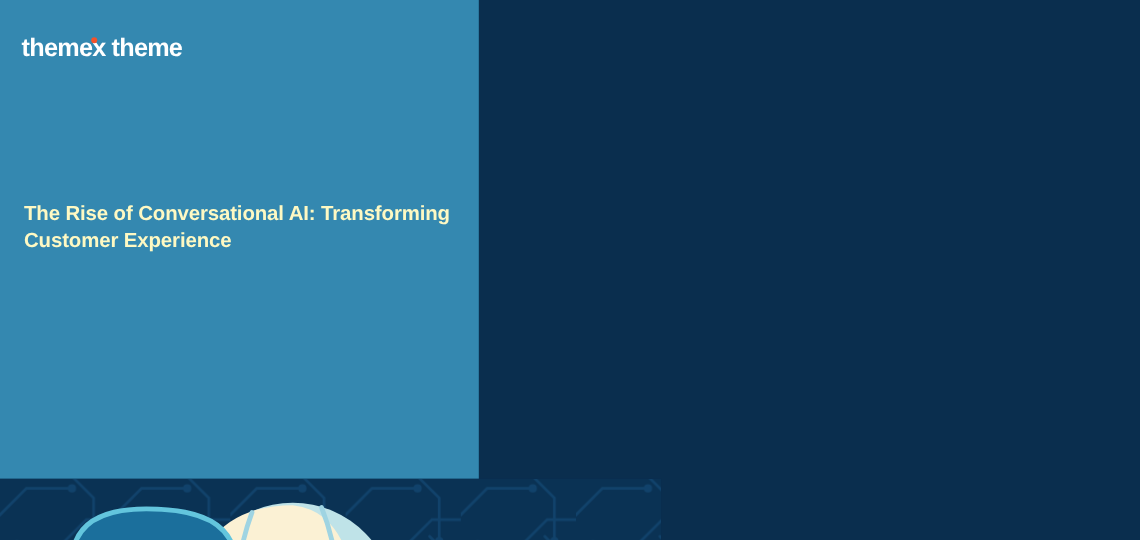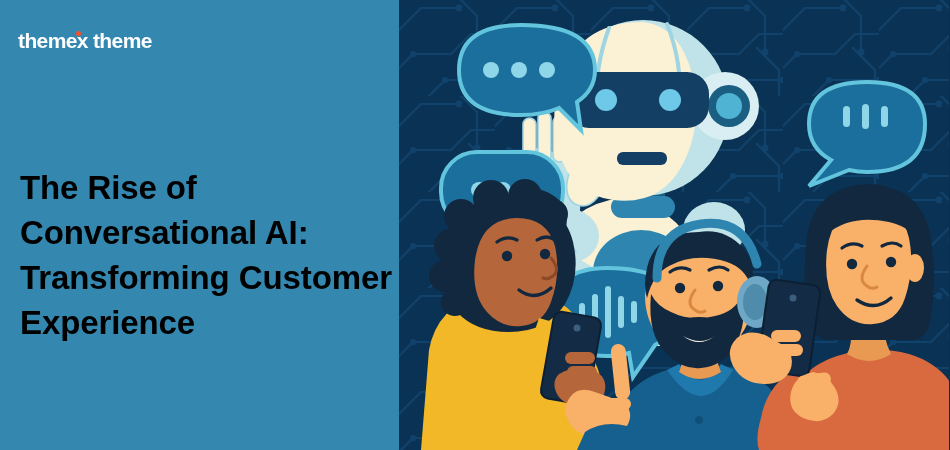--- a/index.html
+++ b/index.html
@@ -1,39 +1,39 @@
 <!DOCTYPE html>
 <html><head>
 <meta charset="utf-8">
 <title>Blog Banner</title>
 <style>
   * { margin:0; padding:0; box-sizing:border-box; }
   html,body { width:950px; height:450px; overflow:hidden; background:#0a2e4e; }
   body { font-family:"Liberation Sans", sans-serif; }
 
-  .banner { position:relative; width:949px; height:450px; overflow:hidden; display:flex; }
+  .banner { position:relative; width:949px; height:450px; overflow:hidden; display:flex;flex-direction:column; }
 
   
   .left-panel {
     position:relative; width:399px; height:450px;
     background:#3488b0; flex:0 0 399px;
   }
   .logo {
     position:absolute; left:18px; top:30px;
     font-size:21px; font-weight:700; letter-spacing:-0.6px;
     color:#ffffff; line-height:1; user-select:none;
     display:flex; align-items:flex-start;
   }
   .logo .logo-dot {
     display:inline-block; width:5px; height:5px; border-radius:50%;
     background:#f4522a; position:relative; left:-12px; top:1px;
   }
   .headline {
     position:absolute; left:20px; top:166px; width:372px;
-    color:#000000; font-size:33px; font-weight:700; line-height:1.36;
+    color:#fef9c3; font-size:17px; font-weight:700; line-height:1.36;
     letter-spacing:-0.1px;
   }
 
   
   .illustration {
     position:relative; width:551px; height:450px; flex:0 0 551px;
     background:#0a3254; overflow:hidden;
   }
   .illustration svg { display:block; width:551px; height:450px; }
 </style>

